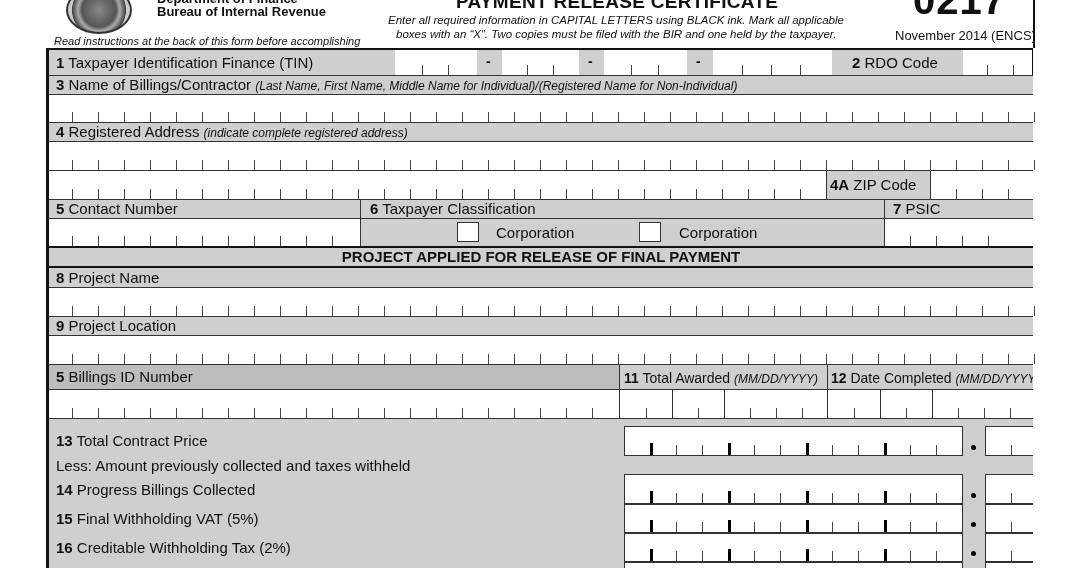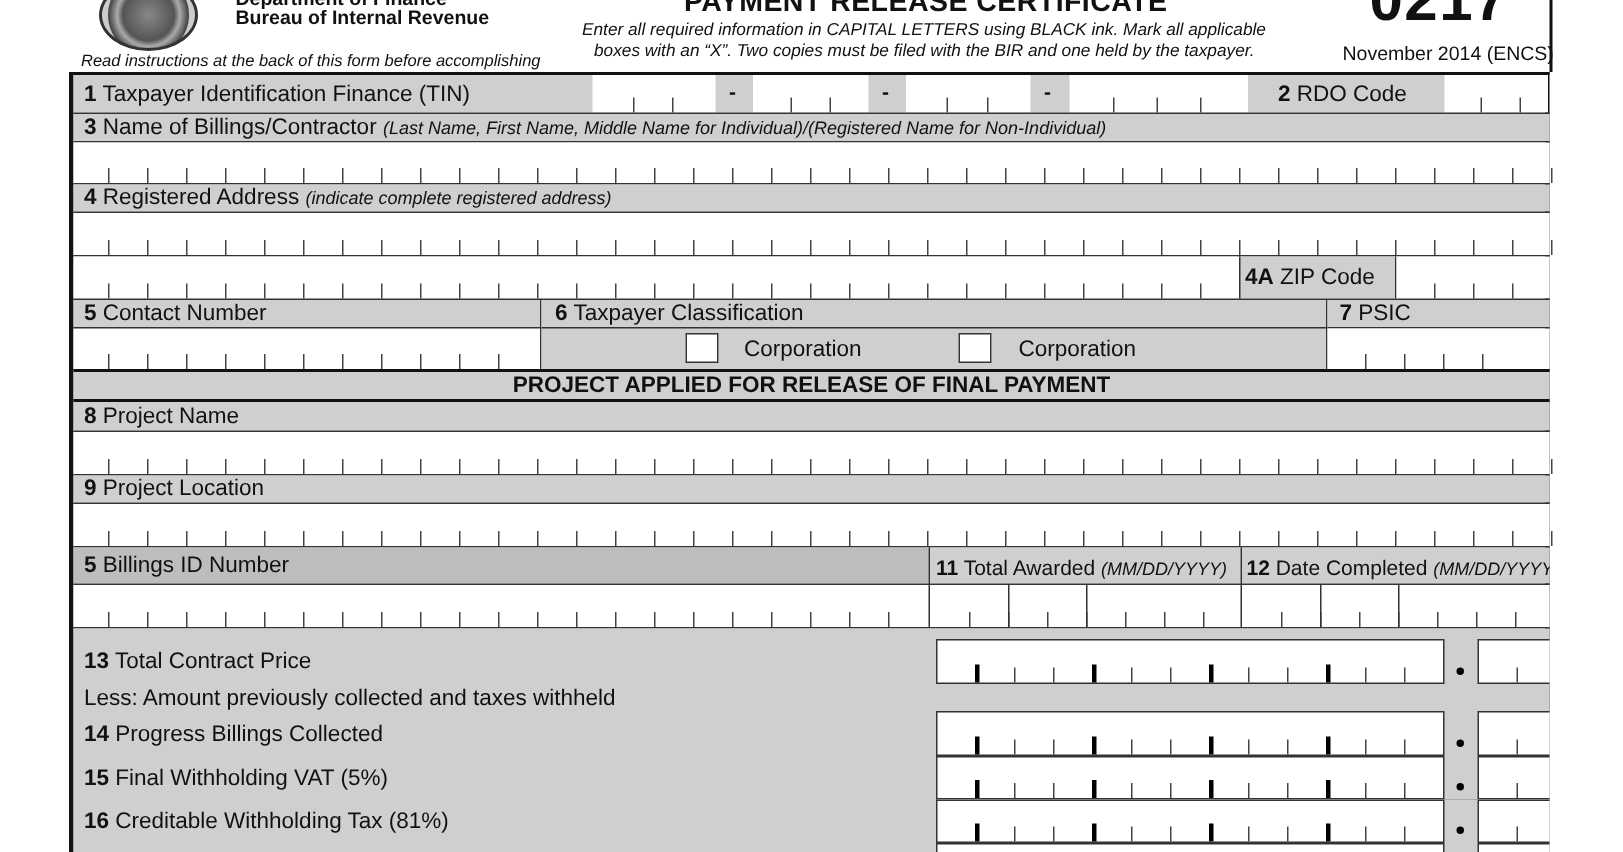--- a/index.html
+++ b/index.html
@@ -386,21 +386,21 @@
   </div>
 <div class="vline" style="left:619px;top:365px;height:53px;"></div>
 <div class="vline" style="left:827px;top:365px;height:53px;"></div>
 <div class="hline" style="left:49px;top:418px;width:984px;"></div>
 
 <div class="abs gray" style="left:49px;top:419px;width:984px;height:149px;"></div>
 <div class="lbl" style="left:56px;top:432px;"><b>13</b> <span>Total Contract Price</span></div>
 <div class="lbl" style="left:56px;top:457px;">Less: Amount previously collected and taxes withheld</div>
 <div class="lbl" style="left:56px;top:481px;"><b>14</b> <span>Progress Billings Collected</span></div>
 <div class="lbl" style="left:56px;top:510px;"><b>15</b> <span>Final Withholding VAT (5%)</span></div>
-<div class="lbl" style="left:56px;top:539px;"><b>16</b> <span>Creditable Withholding Tax (81%)</span></div>
+<div class="lbl" style="left:56px;top:539px;"><b>16</b> <span>Creditable Withholding Tax (2%)</span></div>
 
 <div id="amounts">
     <div class="ticks" style="left: 624px; top: 426px; width: 409px; height: 30px; border-top: 1px solid rgb(51, 51, 51); border-bottom: 1px solid rgb(51, 51, 51); border-left: 1px solid rgb(51, 51, 51); border-image: initial; border-right: none; box-sizing: border-box;">
       <div class="tick thick" style="left: 25px;"></div>
       <div class="tick" style="left: 51px;"></div>
       <div class="tick" style="left: 77px;"></div>
       <div class="tick thick" style="left: 103px;"></div>
       <div class="tick" style="left: 129px;"></div>
       <div class="tick" style="left: 155px;"></div>
       <div class="tick thick" style="left: 181px;"></div>

